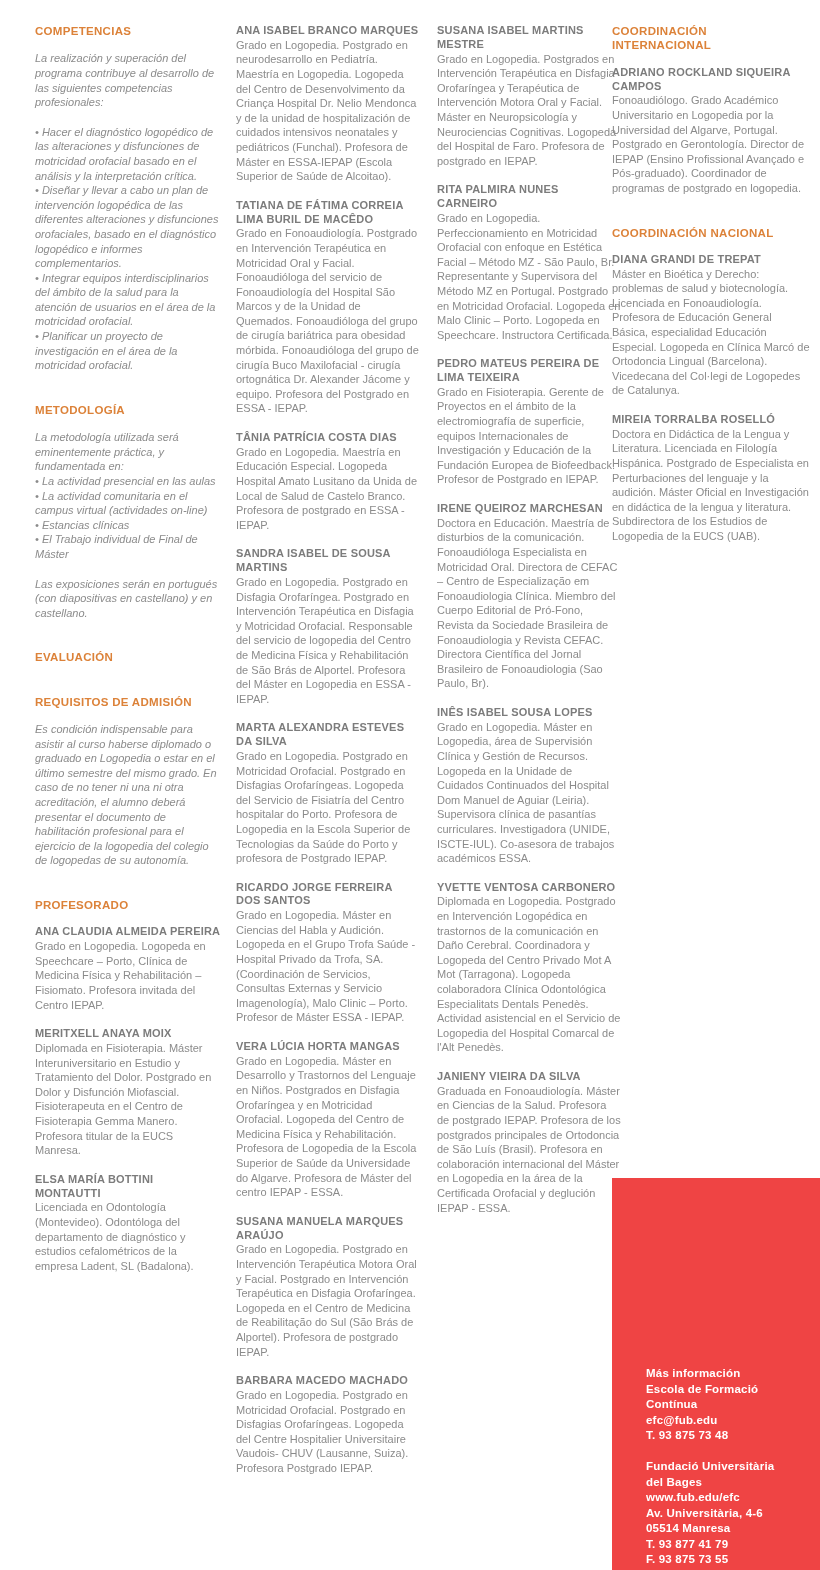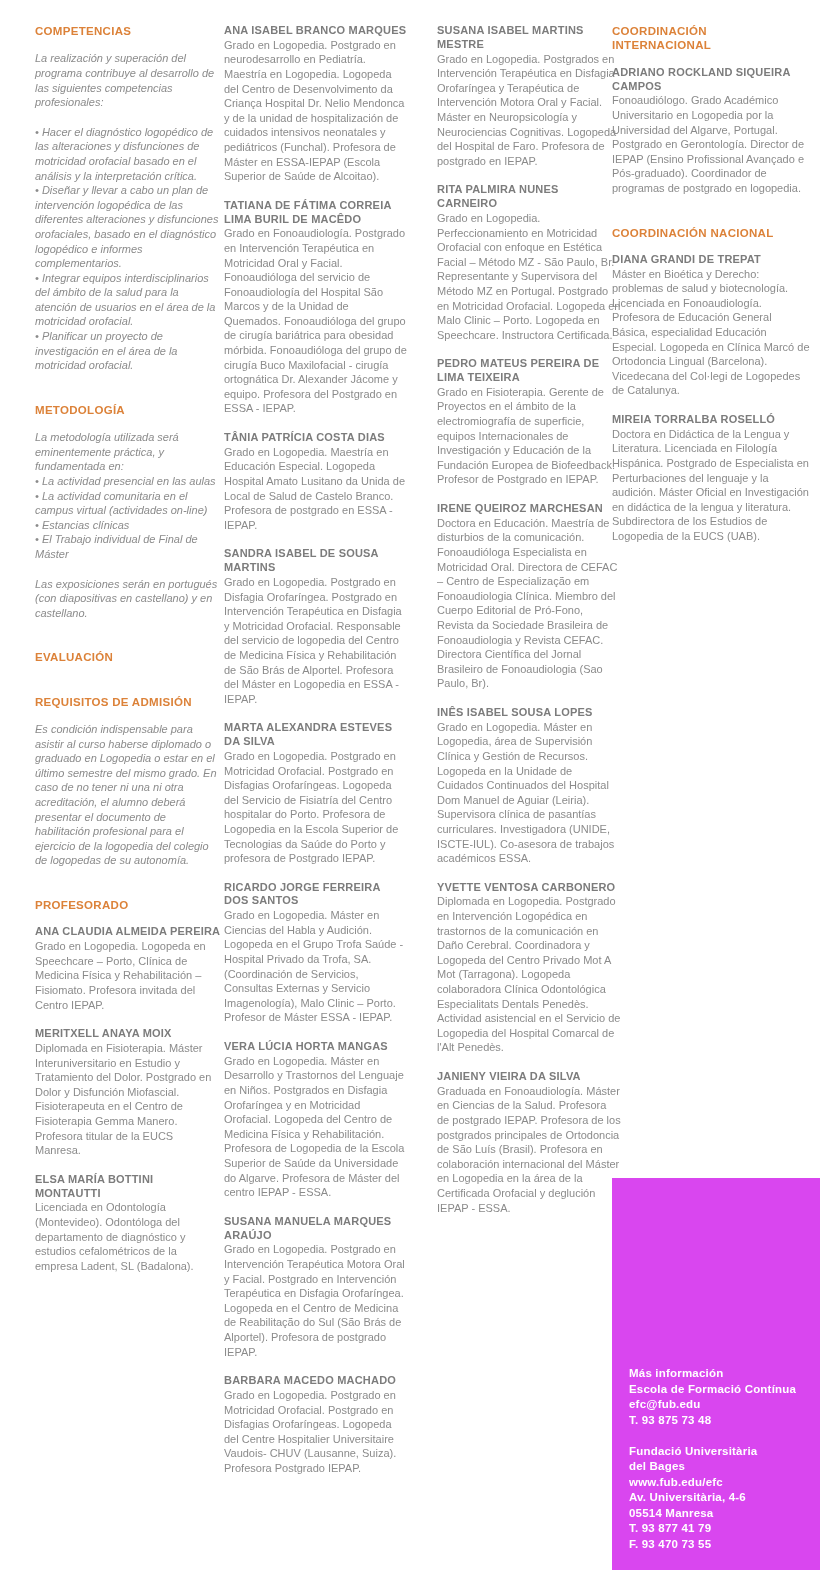--- a/index.html
+++ b/index.html
@@ -3,21 +3,21 @@
 <meta charset="utf-8">
 <style>
   html, body { margin: 0; padding: 0; background: #ffffff; }
   body {
     width: 820px; height: 1570px; position: relative; overflow: hidden;
     font-family: "Liberation Sans", sans-serif;
     -webkit-font-smoothing: antialiased;
   }
   .col { position: absolute; top: 24px; }
   #col-1 { left: 35px;  width: 186px; }
-  #col-2 { left: 224px; width: 183px; }
+  #col-2 { left: 236px; width: 183px; }
   #col-3 { left: 437px; width: 184px; }
   #col-4 { left: 612px; width: 198px; }
 
   .sec-heading {
     font-size: 11.5px; font-weight: bold; letter-spacing: 0.3px;
     color: #dc8239; margin: 30px 0 13px 0; white-space: pre-line; line-height: 1.25;
   }
   .col > .sec-heading:first-child { margin-top: 0; }
 
   .para {
@@ -28,22 +28,22 @@
   .bio-name {
     font-size: 11px; line-height: 13.8px; font-weight: bold;
     color: #7c7c7c; letter-spacing: 0.2px; margin: 0;
   }
   .bio-text {
     font-size: 11px; line-height: 14.6px; color: #8b8b8b; margin: 0;
   }
 
   #info-box {
     position: absolute; left: 612px; top: 1178px; right: 0; bottom: 0;
-    background: #d946ef; color: #ffffff;
-    padding: 188px 14px 0 17px; box-sizing: border-box;
+    background: #ef4444; color: #ffffff;
+    padding: 188px 14px 0 34px; box-sizing: border-box;
   }
   #info-box .line {
     font-size: 11.5px; line-height: 15.5px; font-weight: bold; letter-spacing: 0.2px;
   }
   #info-box .group-2 { margin-top: 15.5px; }
 </style>
 </head>
 <body>
 
 <div>
@@ -171,16 +171,16 @@
         <div class="line">efc@fub.edu</div>
         <div class="line">T. 93 875 73 48</div>
       </div>
     <div class="group-2">
         <div class="line">Fundació Universitària</div>
         <div class="line">del Bages</div>
         <div class="line">www.fub.edu/efc</div>
         <div class="line">Av. Universitària, 4-6</div>
         <div class="line">05514 Manresa</div>
         <div class="line">T. 93 877 41 79</div>
-        <div class="line">F. 93 470 73 55</div>
+        <div class="line">F. 93 875 73 55</div>
       </div>
   </div>
 </div>
 
 </body></html>

